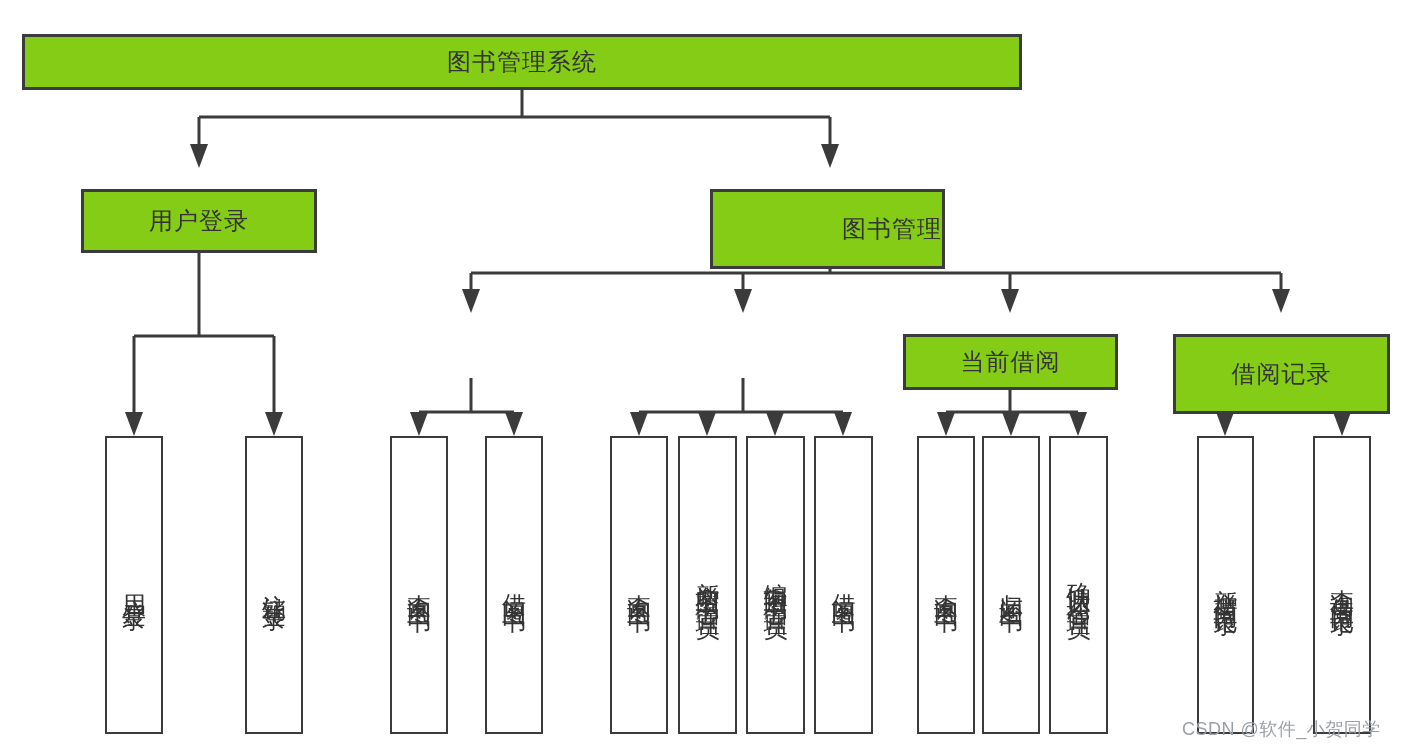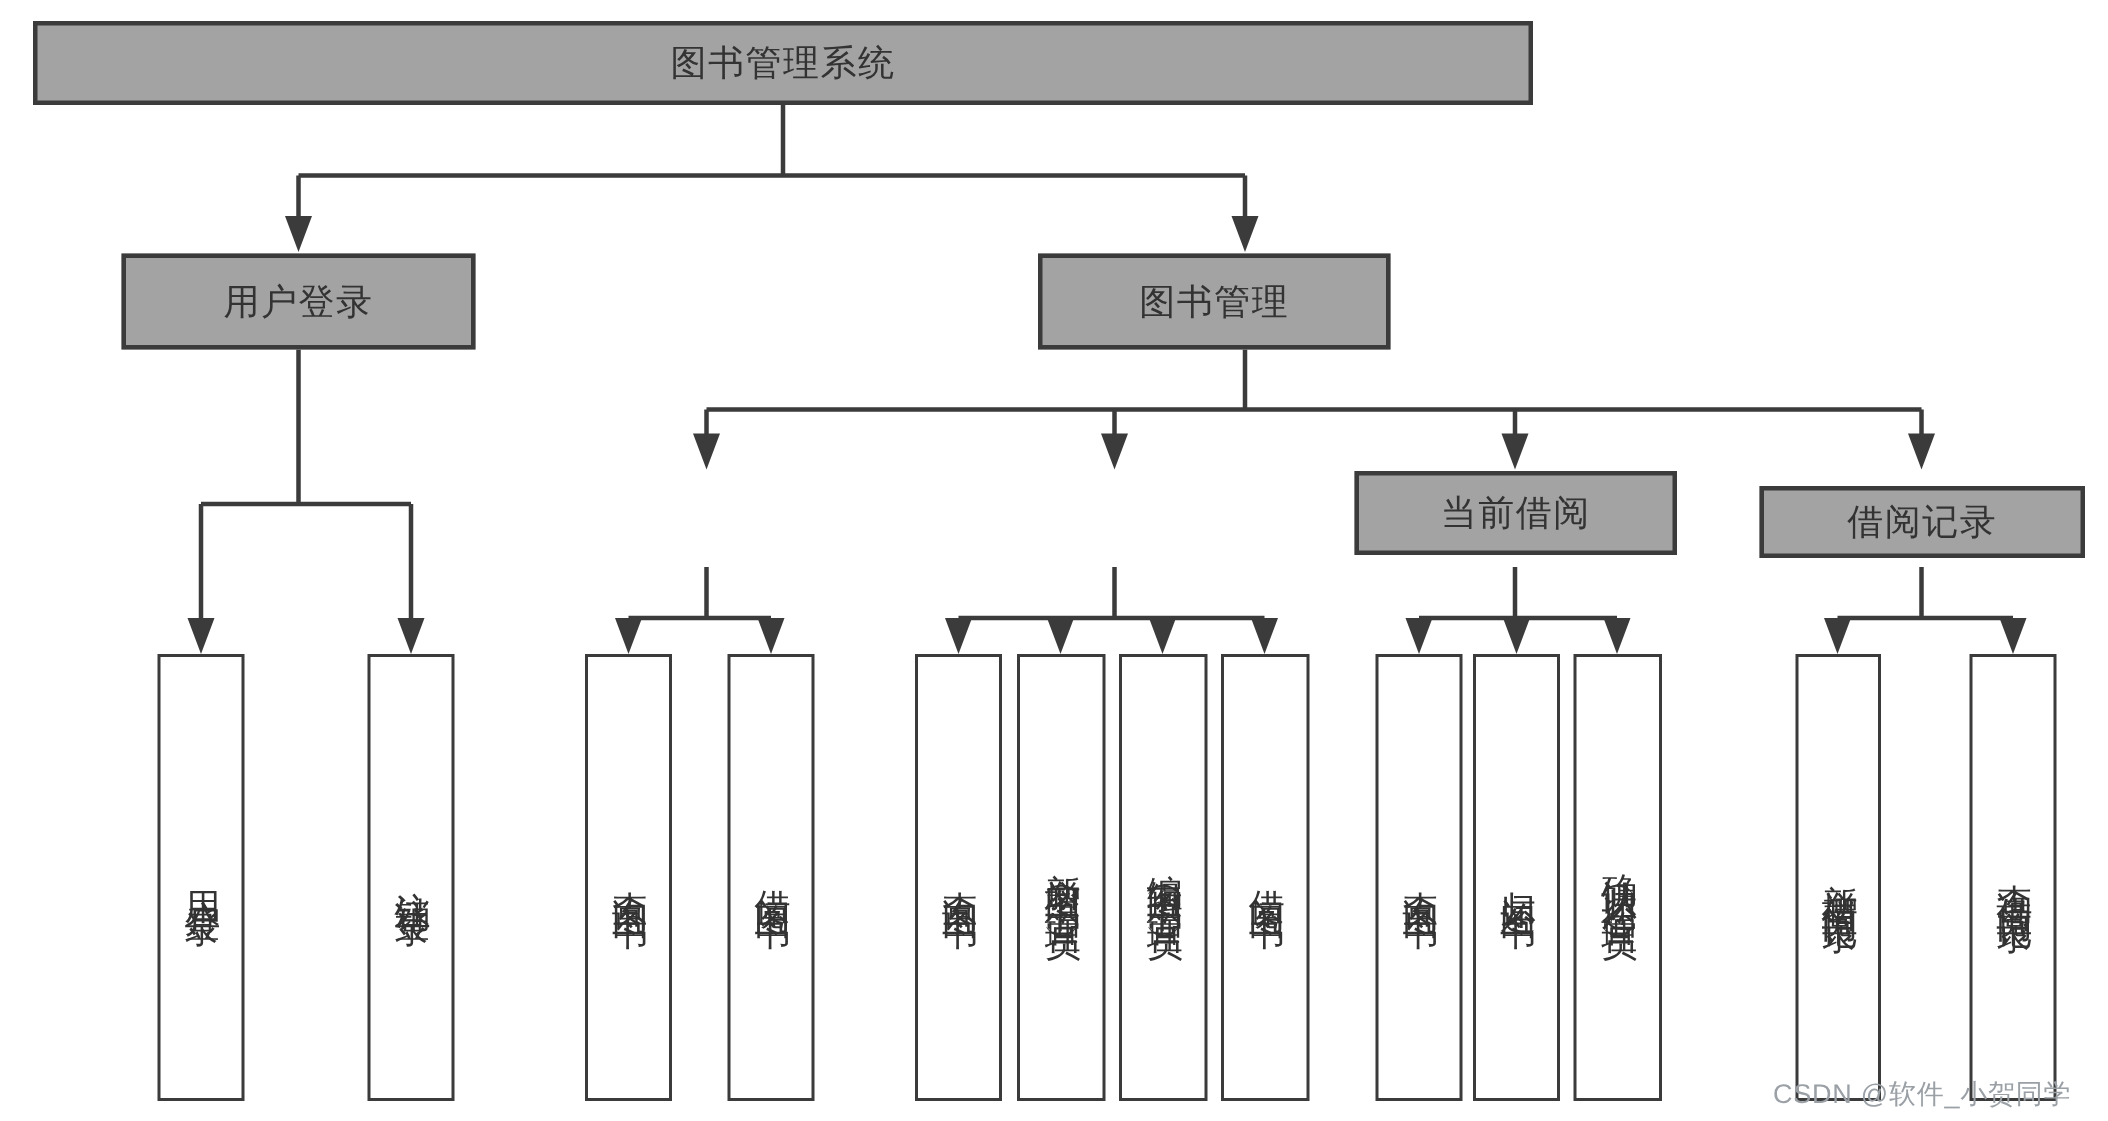--- a/index.html
+++ b/index.html
@@ -7,26 +7,27 @@
     position:relative;
     width:1405px;height:747px;
     background:#ffffff;
     font-family:"Liberation Sans", sans-serif;
     color:#333333;
     overflow:hidden;
   }
   #wires{position:absolute;left:0;top:0;z-index:1;}
   .box{
     position:absolute;
-    background:#a3a3a3;
+    background:#84cc16;
     border:3px solid #3b3b3b;
     display:flex;align-items:center;justify-content:center;
     font-size:24px;letter-spacing:1px;
     box-sizing:border-box;
     z-index:2;
+    margin-top:20px;
   }
   .vbox{
     position:absolute;
     background:#ffffff;
     border:2px solid #3b3b3b;
     display:flex;align-items:center;justify-content:center;
     box-sizing:border-box;
     z-index:2;
   }
   .vbox span{
@@ -95,28 +96,28 @@
     </g>
   </svg>
 
   <div class="box" style="left:22px;top:14px;width:1000px;height:56px;">
     <span>图书管理系统</span>
   </div>
 
   <div class="box" style="left:81px;top:169px;width:236px;height:64px;">
     <span>用户登录</span>
   </div>
-  <div class="box" style="left:692px;top:169px;width:235px;height:64px;">
+  <div class="box" style="left:710px;top:169px;width:235px;height:80px;justify-content:flex-end;">
     <span>图书管理</span>
   </div>
 
   <div class="box" style="left:903px;top:314px;width:215px;height:56px;">
     <span>当前借阅</span>
   </div>
-  <div class="box" style="left:1173px;top:324px;width:217px;height:48px;">
+  <div class="box" style="left:1173px;top:314px;width:217px;height:80px;">
     <span>借阅记录</span>
   </div>
 
   <div class="vbox" style="left:105px;top:436px;width:58px;height:298px;">
     <span>用户登录</span>
   </div>
   <div class="vbox" style="left:245px;top:436px;width:58px;height:298px;">
     <span>注销登录</span>
   </div>
 

